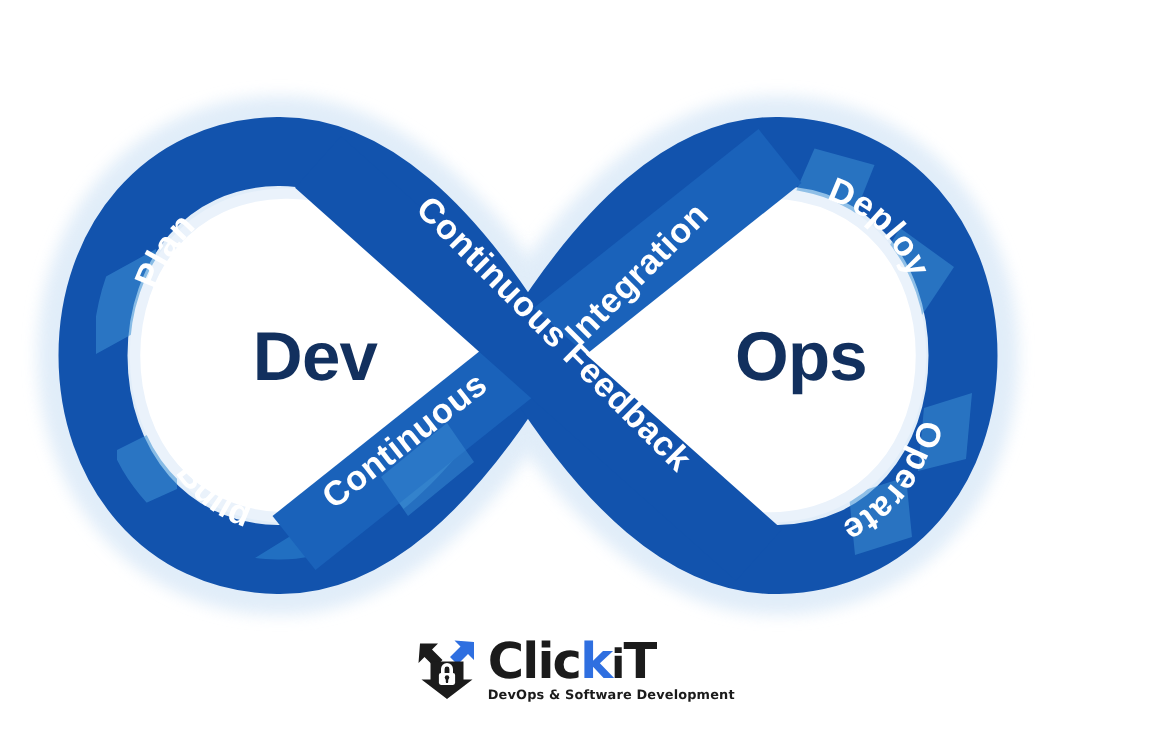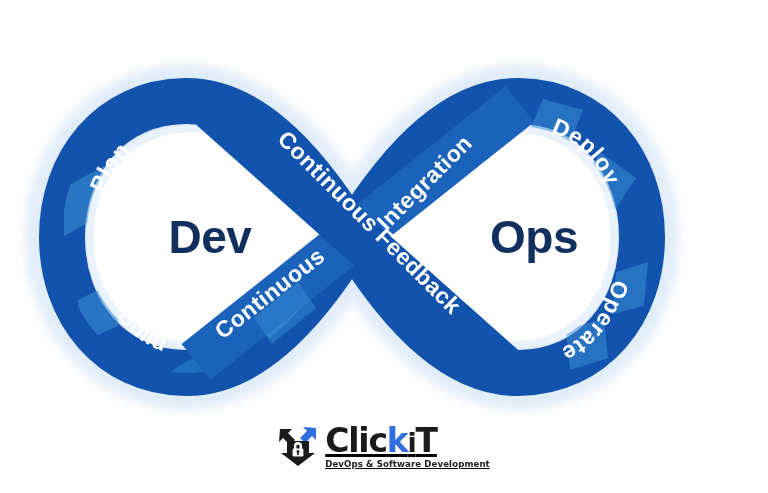--- a/index.html
+++ b/index.html
@@ -56,21 +56,20 @@
     align-items: center;
     justify-content: center;
     gap: 7px;
   }
   #logo-mark { flex: 0 0 auto; }
   #logo-text-block {
     display: flex;
     flex-direction: column;
     align-items: flex-start;
     line-height: 1;
-    text-decoration: underline;
   }
   #logo-wordmark {
     font-family: "DejaVu Sans", sans-serif;
     font-weight: bold;
     font-size: 33px;
     color: #1b1b1b;
     letter-spacing: -1.2px;
     line-height: 1;
     white-space: nowrap;
   }

